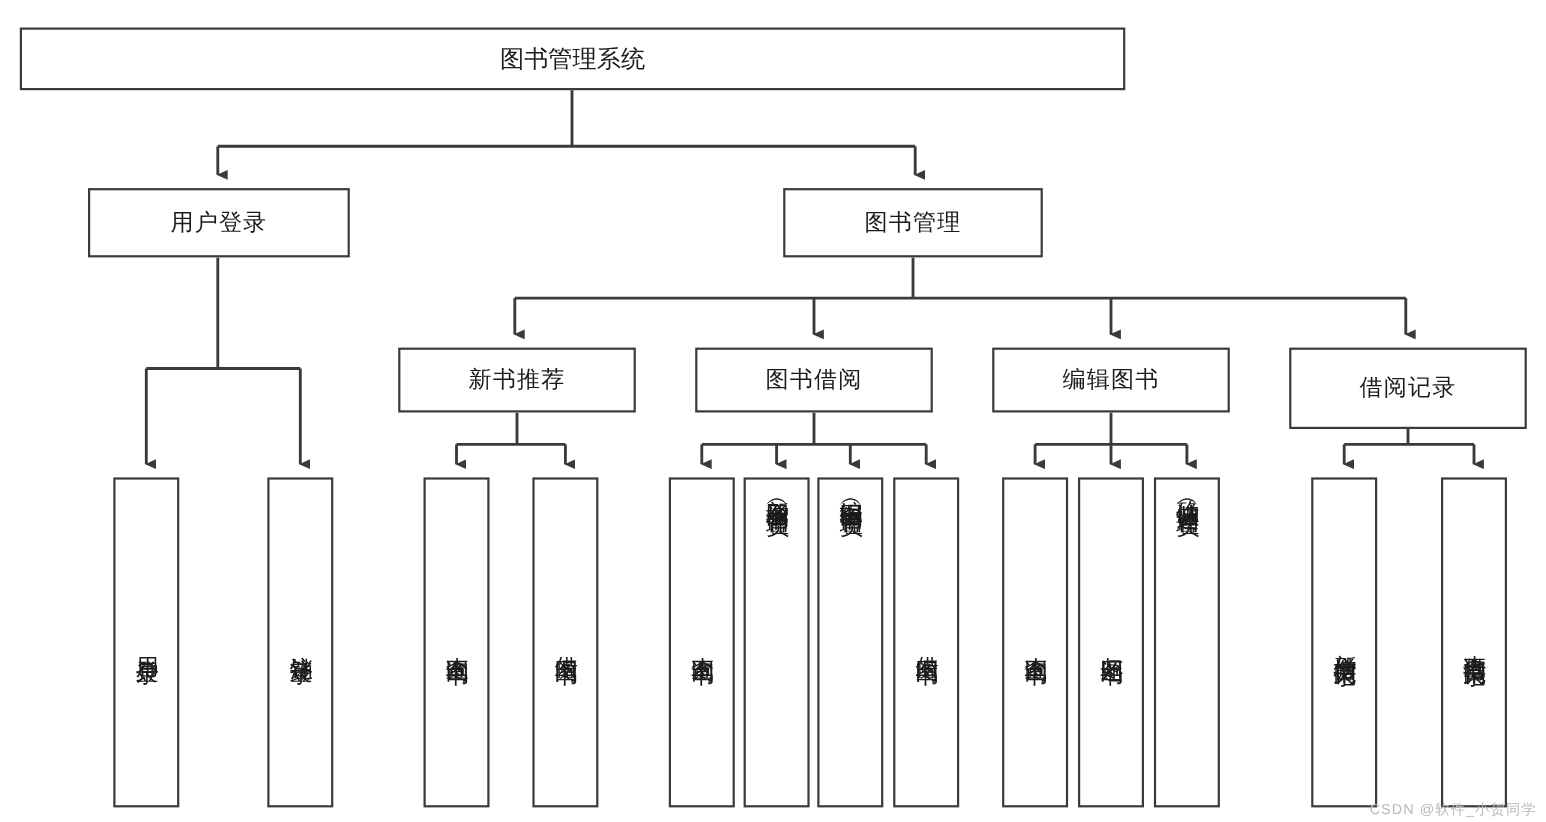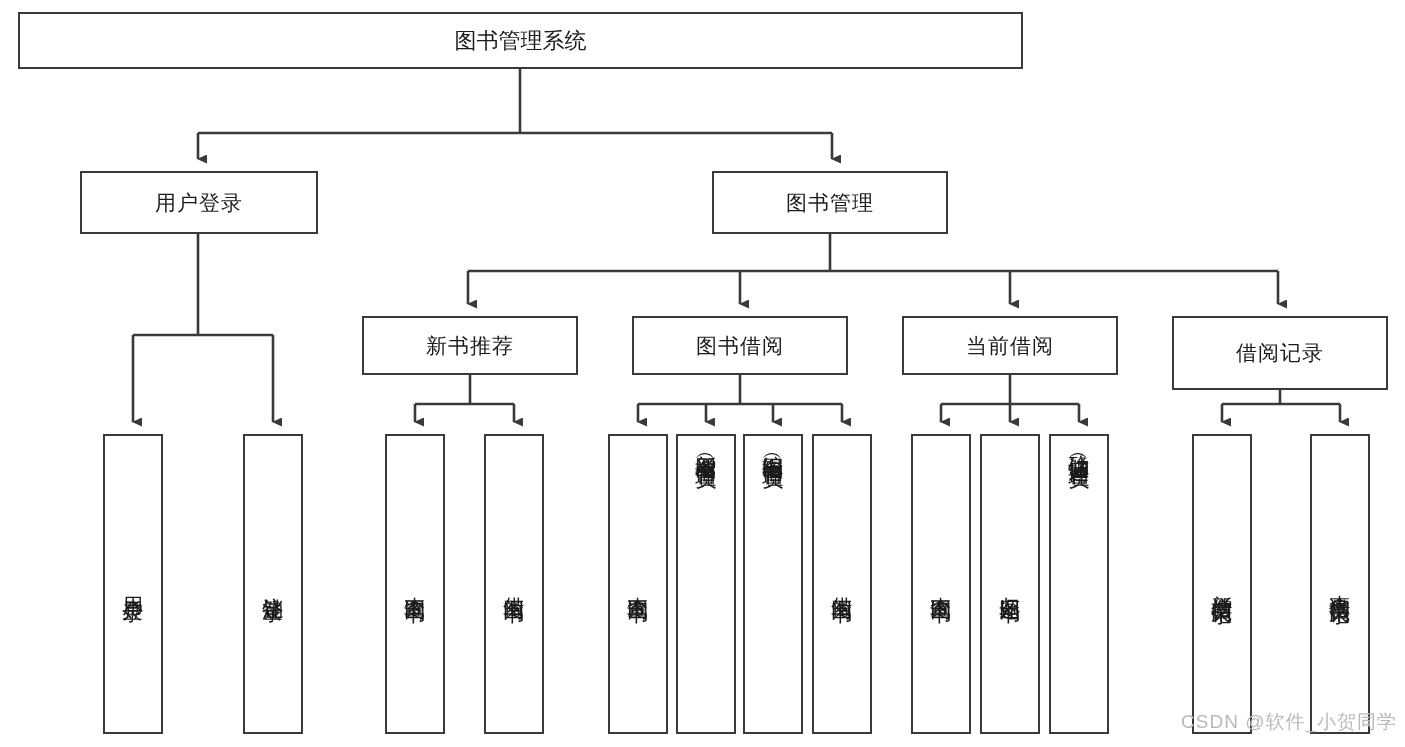--- a/index.html
+++ b/index.html
@@ -65,22 +65,22 @@
     align-items: center;
     justify-content: center;
   }
   .leaf-inner.top {
     align-items: flex-start;
     padding-top: 2px;
   }
   .watermark {
     position: absolute;
     right: 8px;
-    bottom: 12px;
-    font-size: 19px;
+    bottom: 2px;
+    font-size: 13px;
     color: #b9b9b9;
     letter-spacing: 1px;
     white-space: nowrap;
     font-family: "Liberation Sans", "DejaVu Sans", sans-serif;
   }
 </style>
 </head>
 <body>
 
 <div id="canvas">
@@ -128,42 +128,42 @@
       <path d="M1010,404 L1010,422" marker-end="url(#arrow)"></path>
       <path d="M1079,404 L1079,422" marker-end="url(#arrow)"></path>
 
       <path d="M1280,375 L1280,404"></path>
       <path d="M1222,404 L1340,404"></path>
       <path d="M1222,404 L1222,422" marker-end="url(#arrow)"></path>
       <path d="M1340,404 L1340,422" marker-end="url(#arrow)"></path>
     </g>
   </svg>
 
-  <div class="node root" style="left:18px; top:12px; width:1005px; height:57px;">
+  <div class="node root" style="left:18px; top:25px; width:1005px; height:57px;">
     <span>图书管理系统</span>
   </div>
 
   <div class="node h" style="left:80px; top:171px; width:238px; height:63px;">
     <span>用户登录</span>
   </div>
 
   <div class="node h" style="left:712px; top:171px; width:236px; height:63px;">
     <span>图书管理</span>
   </div>
 
   <div class="node h" style="left:362px; top:316px; width:216px; height:59px;">
     <span>新书推荐</span>
   </div>
 
   <div class="node h" style="left:632px; top:316px; width:216px; height:59px;align-items:center;">
     <span>图书借阅</span>
   </div>
 
   <div class="node h" style="left:902px; top:316px; width:216px; height:59px;">
-    <span>当前借阅</span>
+    <span>编辑图书</span>
   </div>
 
   <div class="node h" style="left:1172px; top:316px; width:216px; height:74px;">
     <span>借阅记录</span>
   </div>
 
   <div class="node leaf" style="left:103px; top:434px; width:60px; height:300px;">
     <div class="leaf-inner">
       <span class="vlabel">用户登录</span>
     </div>

